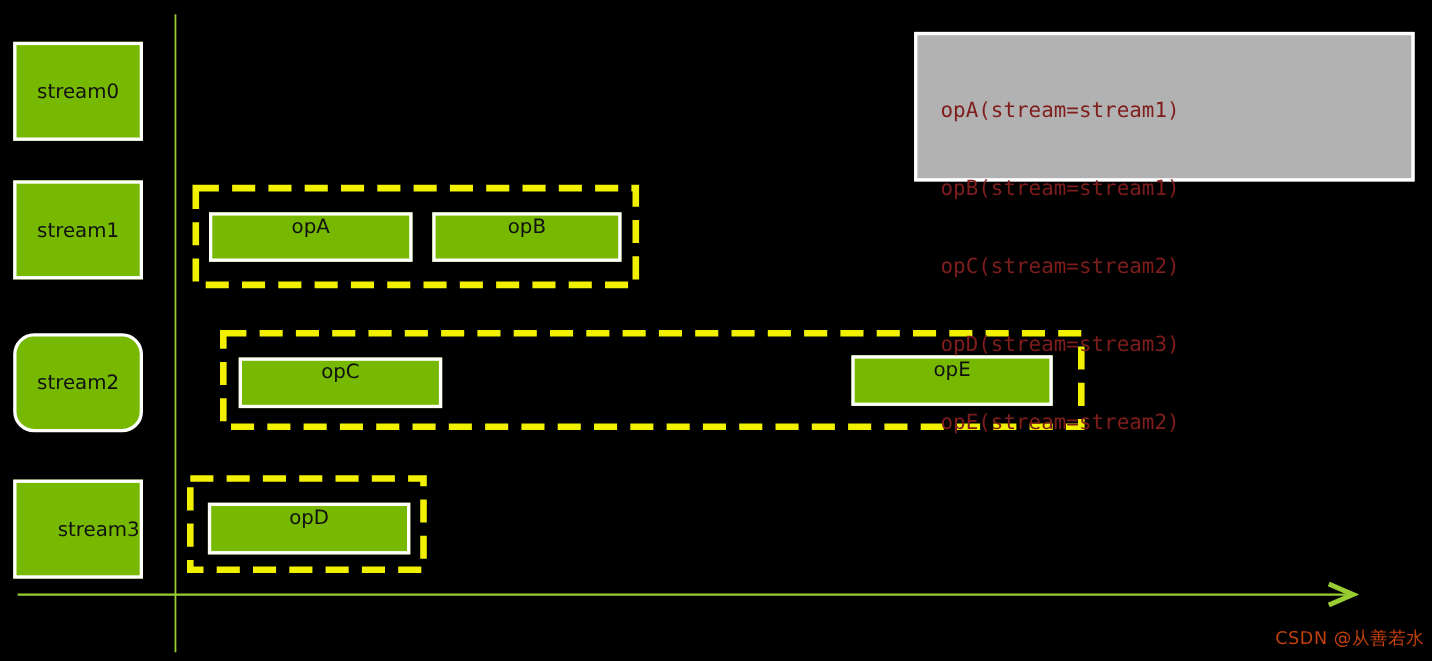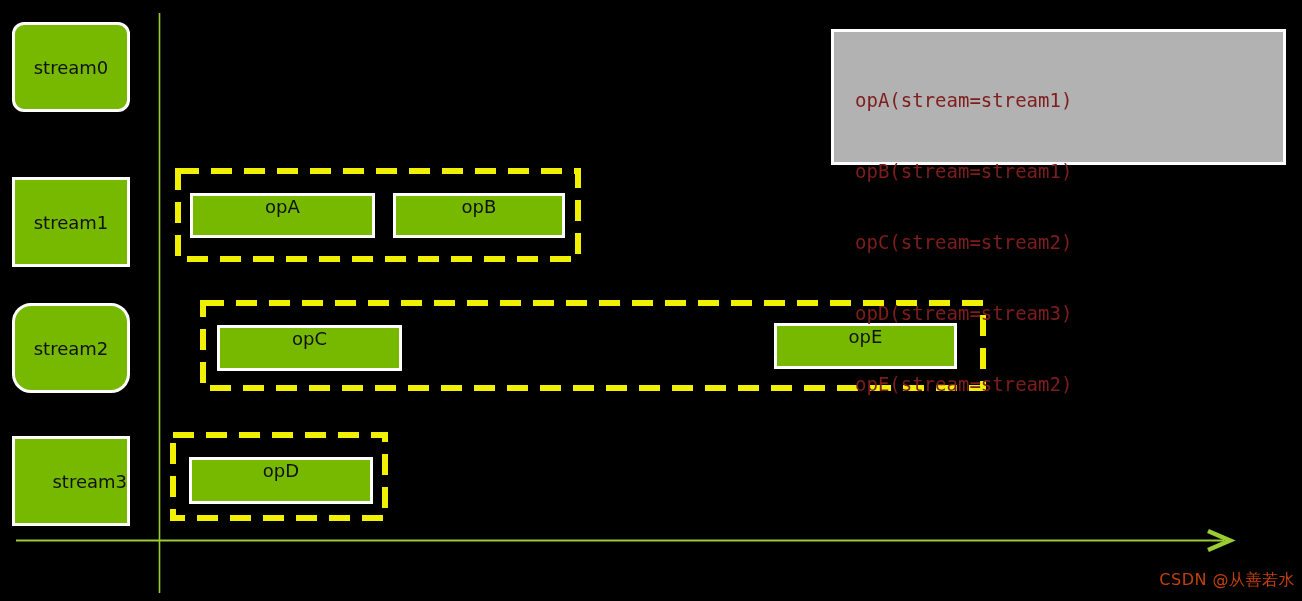--- a/index.html
+++ b/index.html
@@ -28,22 +28,22 @@
     width: 118px;
     height: 90px;
     background: #76B900;
     border: 3px solid #FFFFFF;
     display: flex;
     align-items: center;
     justify-content: center;
     color: #111;
     font-size: 18px;
   }
-  .stream-box.s0 { top: 22px; border-radius: 12px; }
-  .stream-box.s1 { top: 177px; text-align: right; }
+  .stream-box.s0 { top: 38px; }
+  .stream-box.s1 { top: 164px; text-align: right; }
   .stream-box.s2 { top: 303px; border-radius: 19px; }
   .stream-box.s3 { top: 436px; justify-content: flex-end; }
 
   
   .op-box {
     position: absolute;
     background: #76B900;
     border: 3px solid #FFFFFF;
     display: flex;
     align-items: flex-start;

